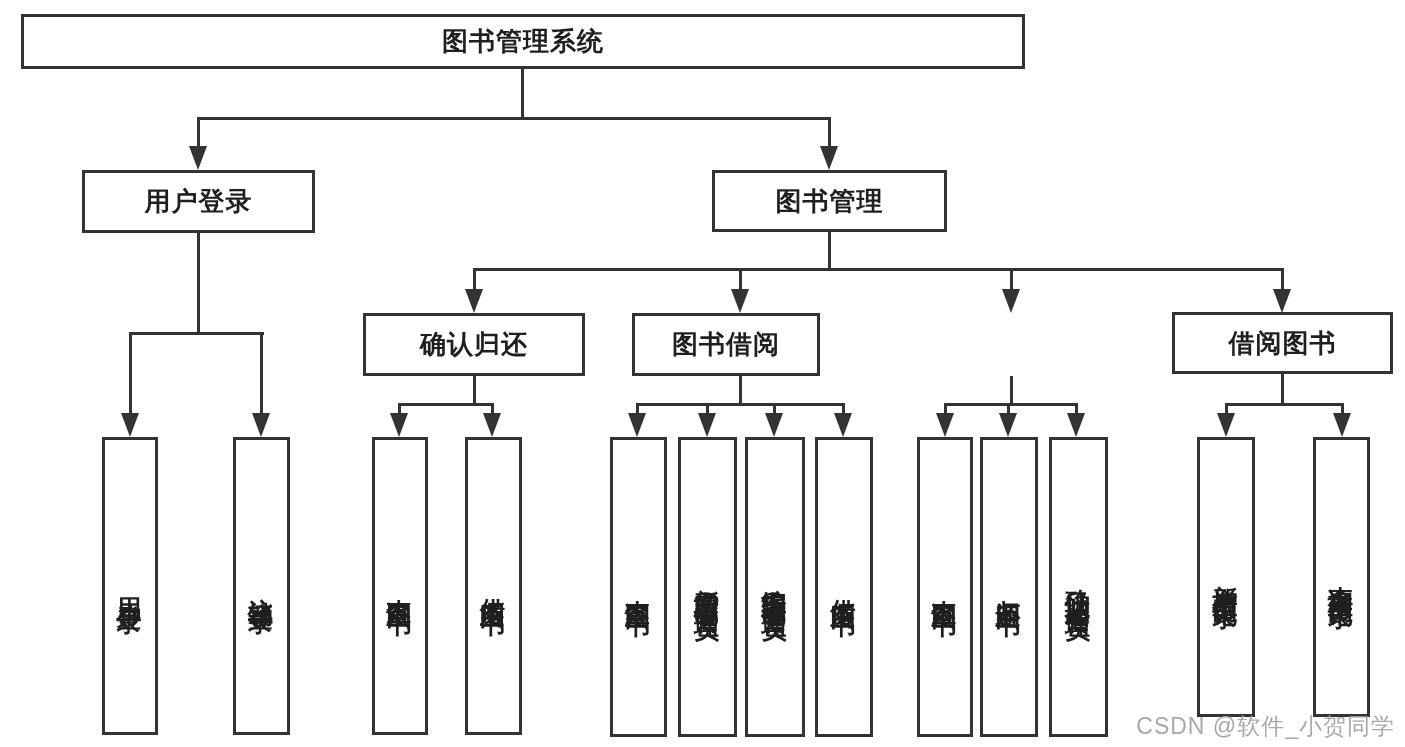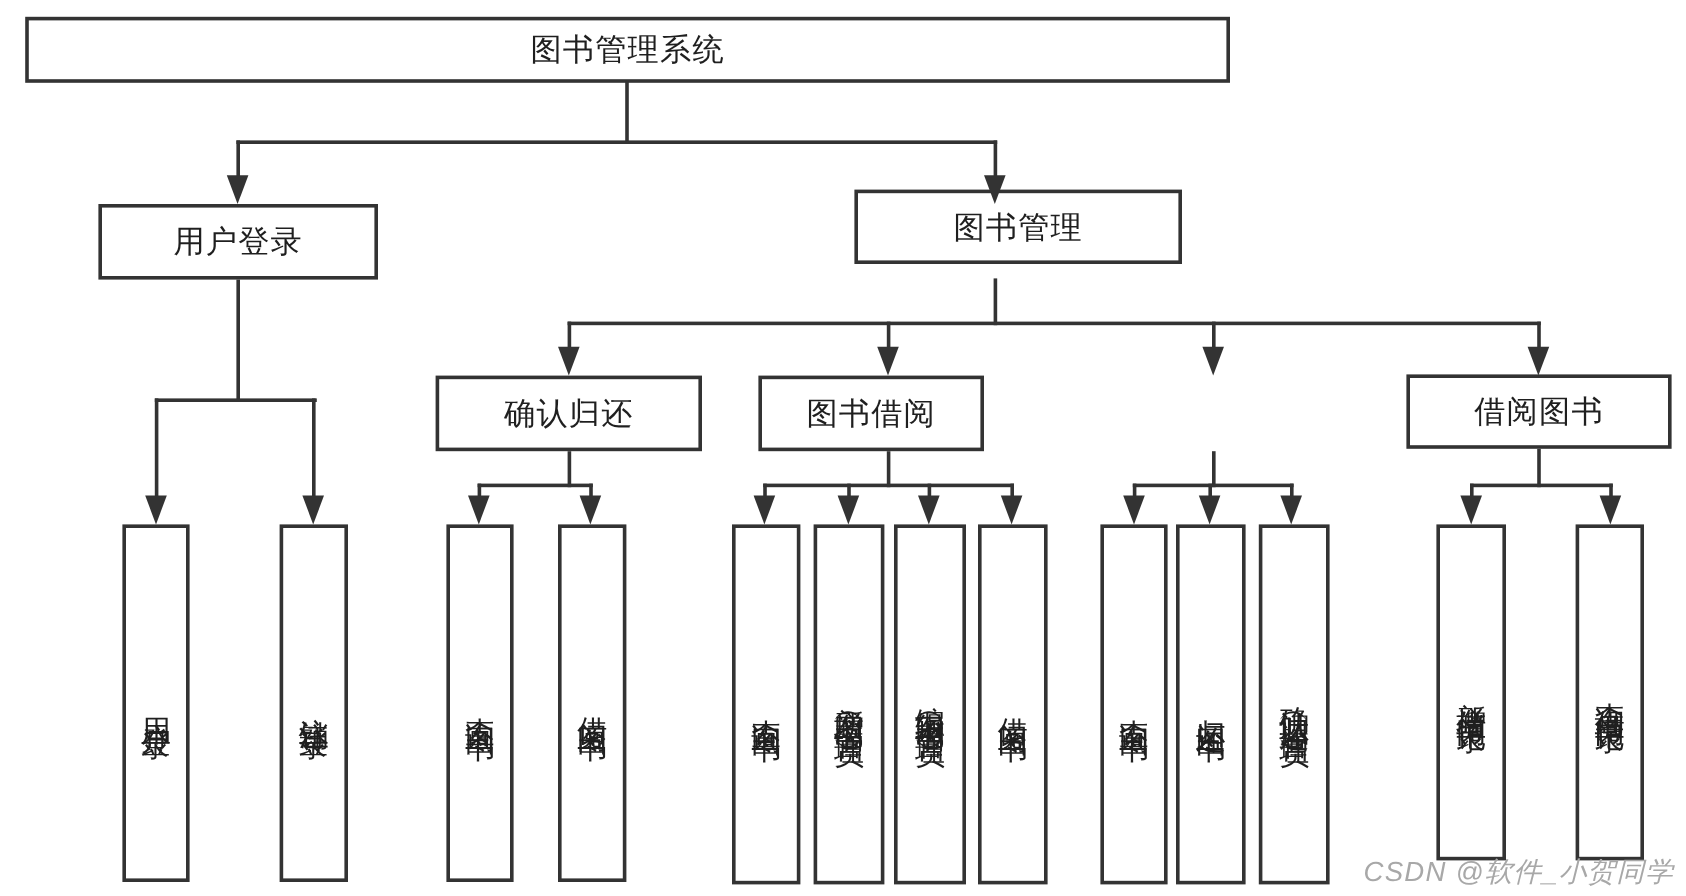--- a/index.html
+++ b/index.html
@@ -25,20 +25,21 @@
     display:flex;
     align-items:center;
     justify-content:center;
     color:var(--text);
   }
   .node .lbl{
     font-size:26px;
     letter-spacing:1px;
     white-space:nowrap;
     color:var(--text);
+    font-weight:bold;
   }
   .node.leaf .lbl{
     writing-mode:vertical-rl;
     font-size:25px;
     letter-spacing:4px;
     white-space:nowrap;
   }
   .vline{position:absolute;width:3px;background:var(--line);}
   .hline{position:absolute;height:3px;background:var(--line);}
   .arrow{
@@ -50,36 +51,35 @@
   }
   .watermark{
     position:absolute;
     right:10px;
     bottom:5px;
     font-size:23px;
     color:var(--wm);
     letter-spacing:1px;
     z-index:5;
     white-space:nowrap;
-    font-style:italic;
   }
 </style>
 </head>
 <body>
 
 <div id="stage">
 
   <div class="node" style="left:21px;top:14px;width:1004px;height:55px">
     <span class="lbl">图书管理系统</span>
   </div>
 
   <div class="node" style="left:82px;top:170px;width:233px;height:63px">
     <span class="lbl">用户登录</span>
   </div>
-  <div class="node" style="left:712px;top:158px;width:273px;height:62px">
+  <div class="node" style="left:712px;top:170px;width:235px;height:62px">
     <span class="lbl">图书管理</span>
   </div>
 
   <div class="node" style="left:363px;top:313px;width:222px;height:63px">
     <span class="lbl">确认归还</span>
   </div>
   <div class="node" style="left:632px;top:313px;width:188px;height:63px">
     <span class="lbl">图书借阅</span>
   </div>
   <div class="node" style="left:1172px;top:312px;width:221px;height:62px">

